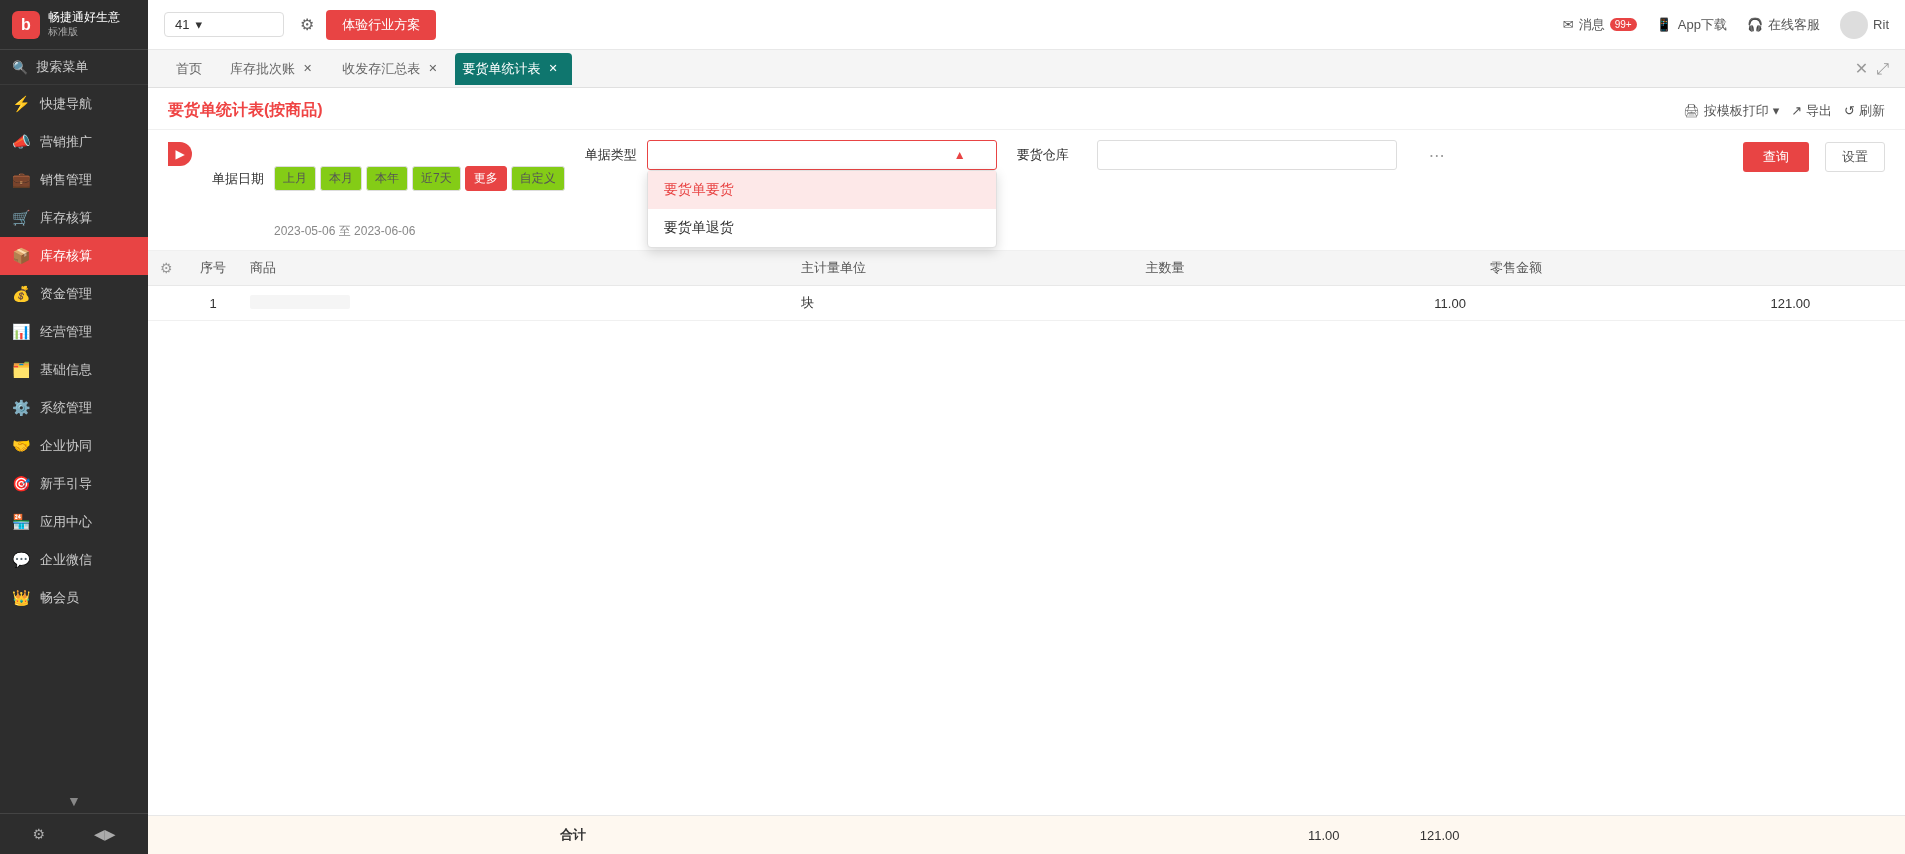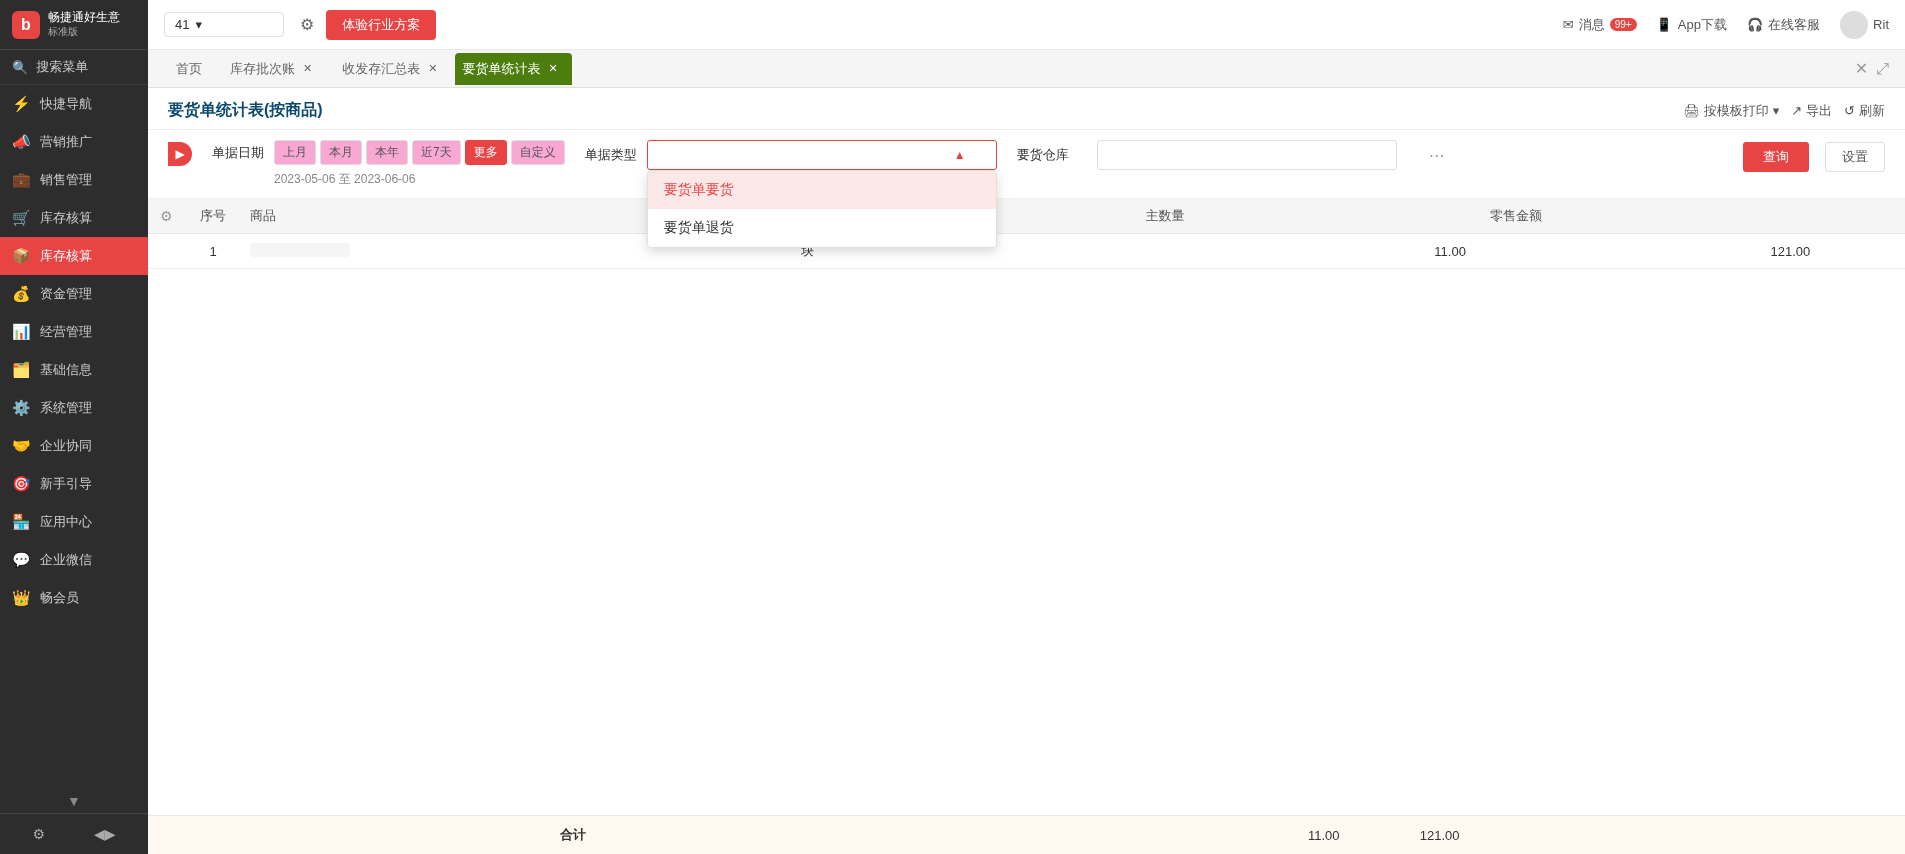--- a/index.html
+++ b/index.html
@@ -160,41 +160,41 @@
       align-items: center;
       padding: 0 12px;
       height: 32px;
       cursor: pointer;
       font-size: 13px;
       color: #666;
       border-radius: 4px 4px 0 0;
       gap: 6px;
       white-space: nowrap;
     }
-    .tab.active { background: #4d7c0f; color: #fff; padding-left: 7px; }
+    .tab.active { background: #0f766e; color: #fff; padding-left: 7px; }
     .tab-close { font-size: 11px; cursor: pointer; padding: 2px; border-radius: 50%; }
     .tabs-bar-right { margin-left: auto; display: flex; align-items: center; gap: 8px; }
     .tabs-bar-btn { cursor: pointer; color: #999; font-size: 16px; }
 
     
     .content {
       flex: 1;
       background: #fff;
       overflow: hidden;
       display: flex;
       flex-direction: column;
     }
     .content-header {
       padding: 12px 20px 8px;
       display: flex;
       align-items: center;
       justify-content: space-between;
       border-bottom: 1px solid #f0f0f0;
     }
-    .page-title { font-size: 16px; font-weight: bold; color: #0c4a6e; }
+    .page-title { font-size: 16px; font-weight: bold; color: #ef4444; }
     .header-actions { display: flex; align-items: center; gap: 12px; font-size: 13px; color: #555; }
     .header-action-btn { display: flex; align-items: center; gap: 4px; cursor: pointer; color: #555; }
 
     
     .filter-bar {
       padding: 10px 20px;
       border-bottom: 1px solid #f0f0f0;
       display: flex;
       align-items: flex-start;
       gap: 20px;
@@ -209,31 +209,31 @@
       border-radius: 0 50% 50% 0;
       display: flex;
       align-items: center;
       justify-content: center;
       cursor: pointer;
       margin-top: 2px;
       flex-shrink: 0;
     }
     .filter-expand-btn span { color: #fff; font-size: 12px; }
     .filter-group { display: flex; flex-direction: column; gap: 6px; }
-    .filter-row { display: flex; align-items: center; gap: 10px; }
+    .filter-row { display: flex; align-items: center; gap: 10px; margin-top: 26px; }
     .filter-label { font-size: 13px; color: #333; white-space: nowrap; }
     .date-quick-btns { display: flex; gap: 4px; }
     .date-quick-btn {
       padding: 3px 8px;
       border: 1px solid #ddd;
       border-radius: 3px;
       cursor: pointer;
       font-size: 12px;
       color: #555;
-      background: #f9a8d4;
+      background: #84cc16;
     }
     .date-quick-btn.more { background: #e84444; color: #fff; border-color: #e84444; }
     .date-range-text { font-size: 12px; color: #888; }
 
     .filter-type-group { display: flex; flex-direction: column; gap: 6px; }
     .filter-type-row { display: flex; align-items: center; gap: 10px; }
     .filter-select-container { position: relative; }
     .filter-select {
       border: 1px solid #e84444;
       border-radius: 3px;

